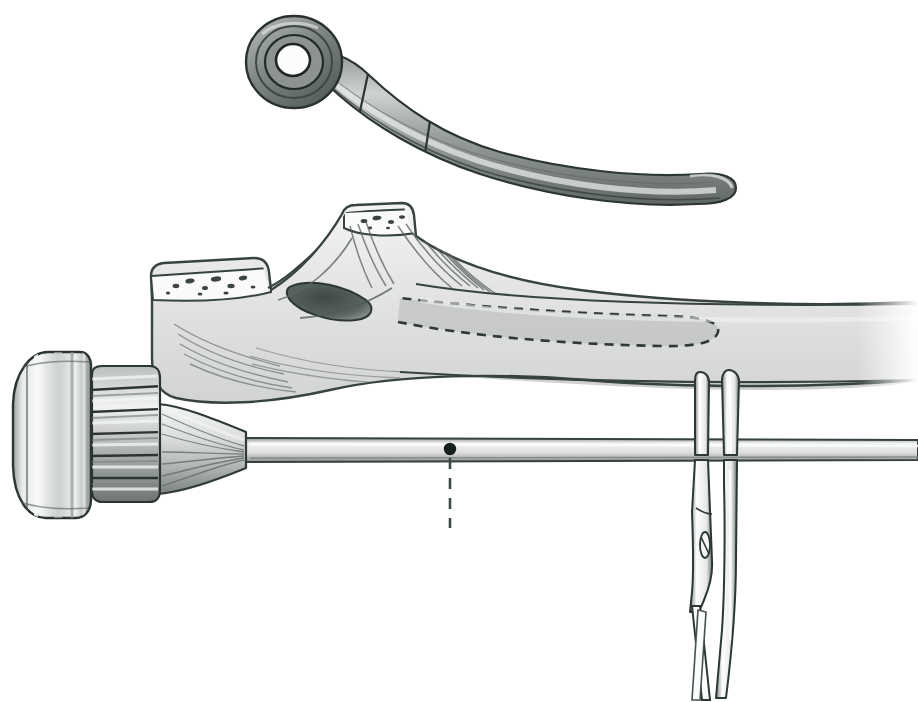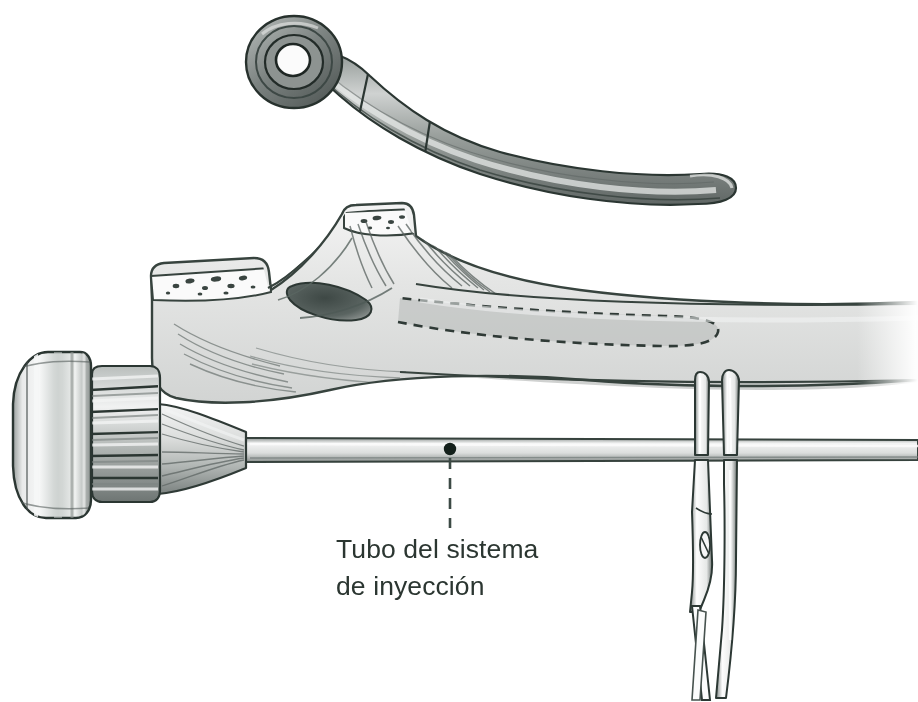--- a/index.html
+++ b/index.html
@@ -381,16 +381,14 @@
       <path d="M730 378 L 731 452" stroke="#ffffff" stroke-width="2" fill="none" opacity="0.9"></path>
       <path d="M730 470 L 730 640" stroke="#ffffff" stroke-width="2.4" fill="none" opacity="0.85"></path>
     </g>
 
     <g>
       <line x1="450" y1="458" x2="450" y2="528" stroke="#3c4a45" stroke-width="2.6" stroke-dasharray="11 9"></line>
       <circle cx="450" cy="449" r="6.2" fill="#14201b"></circle>
     </g>
   </svg>
 
-  <div class="callout-text">Tubo del sistema
-de inyección</div>
 
 </div>
 
 </body></html>

